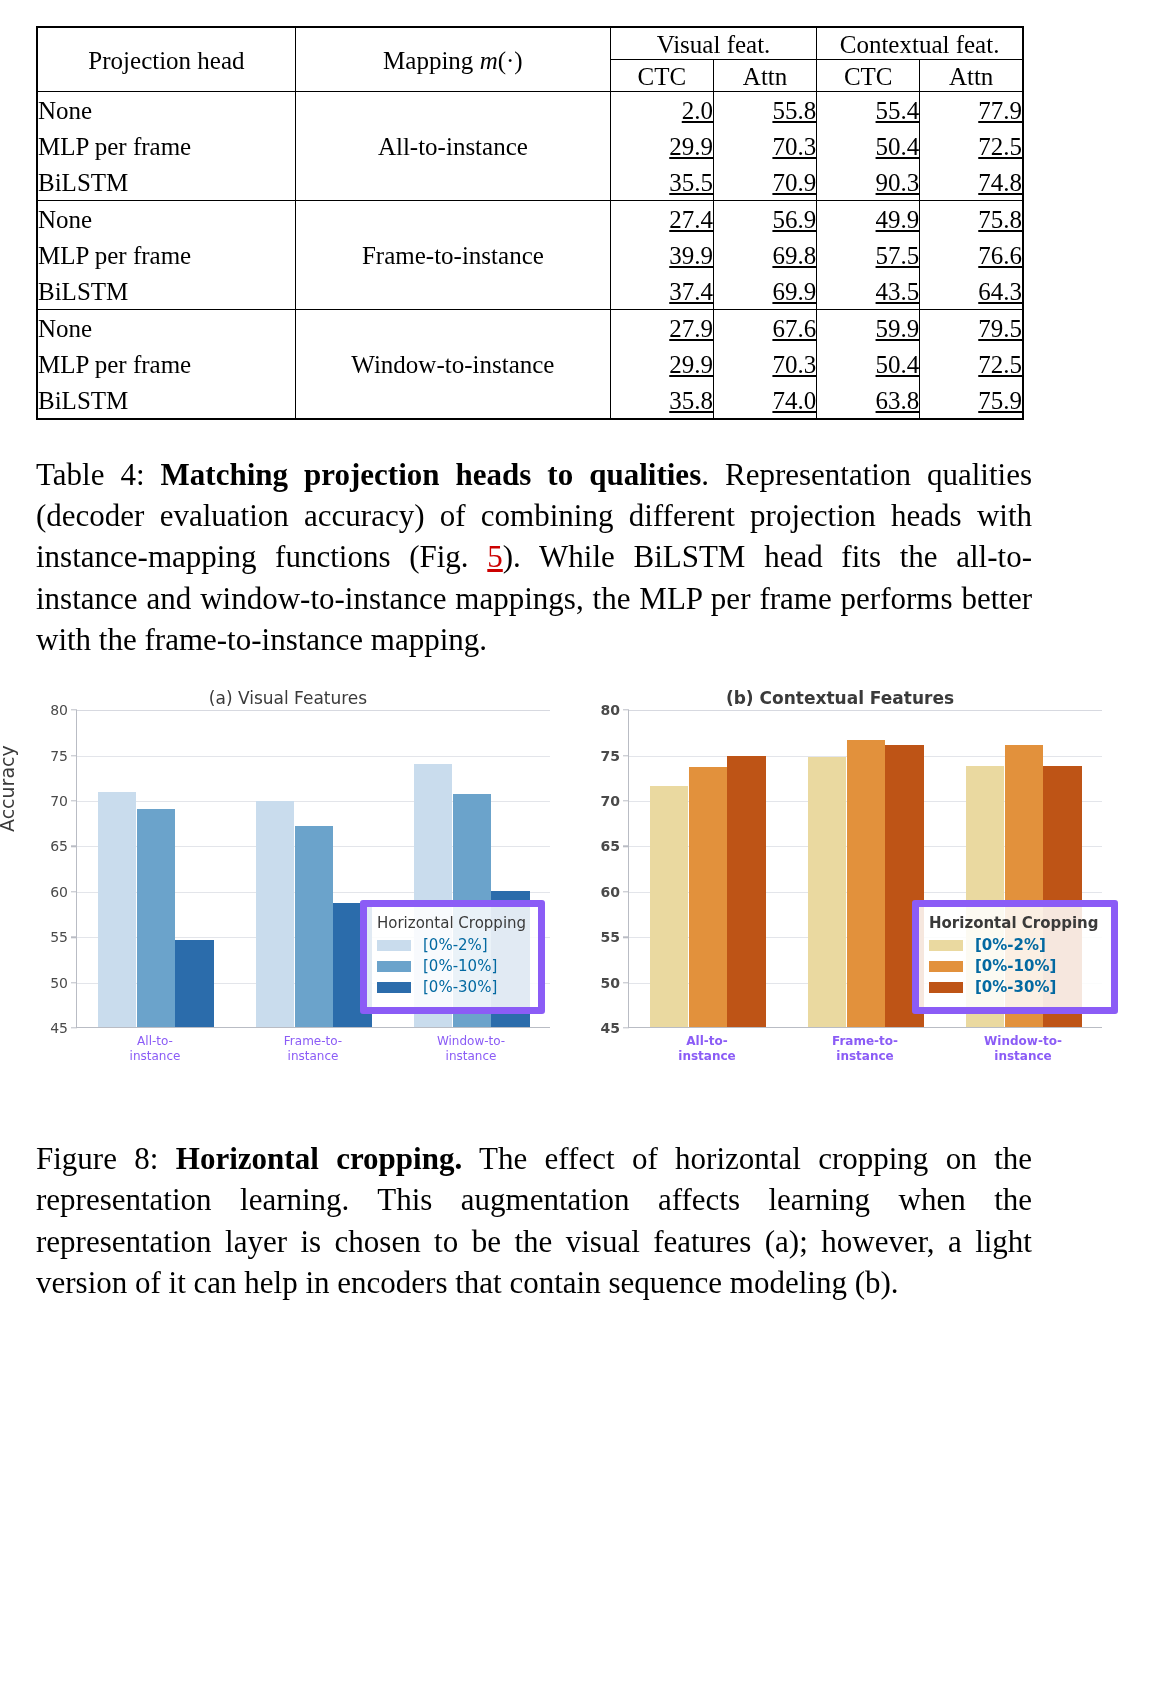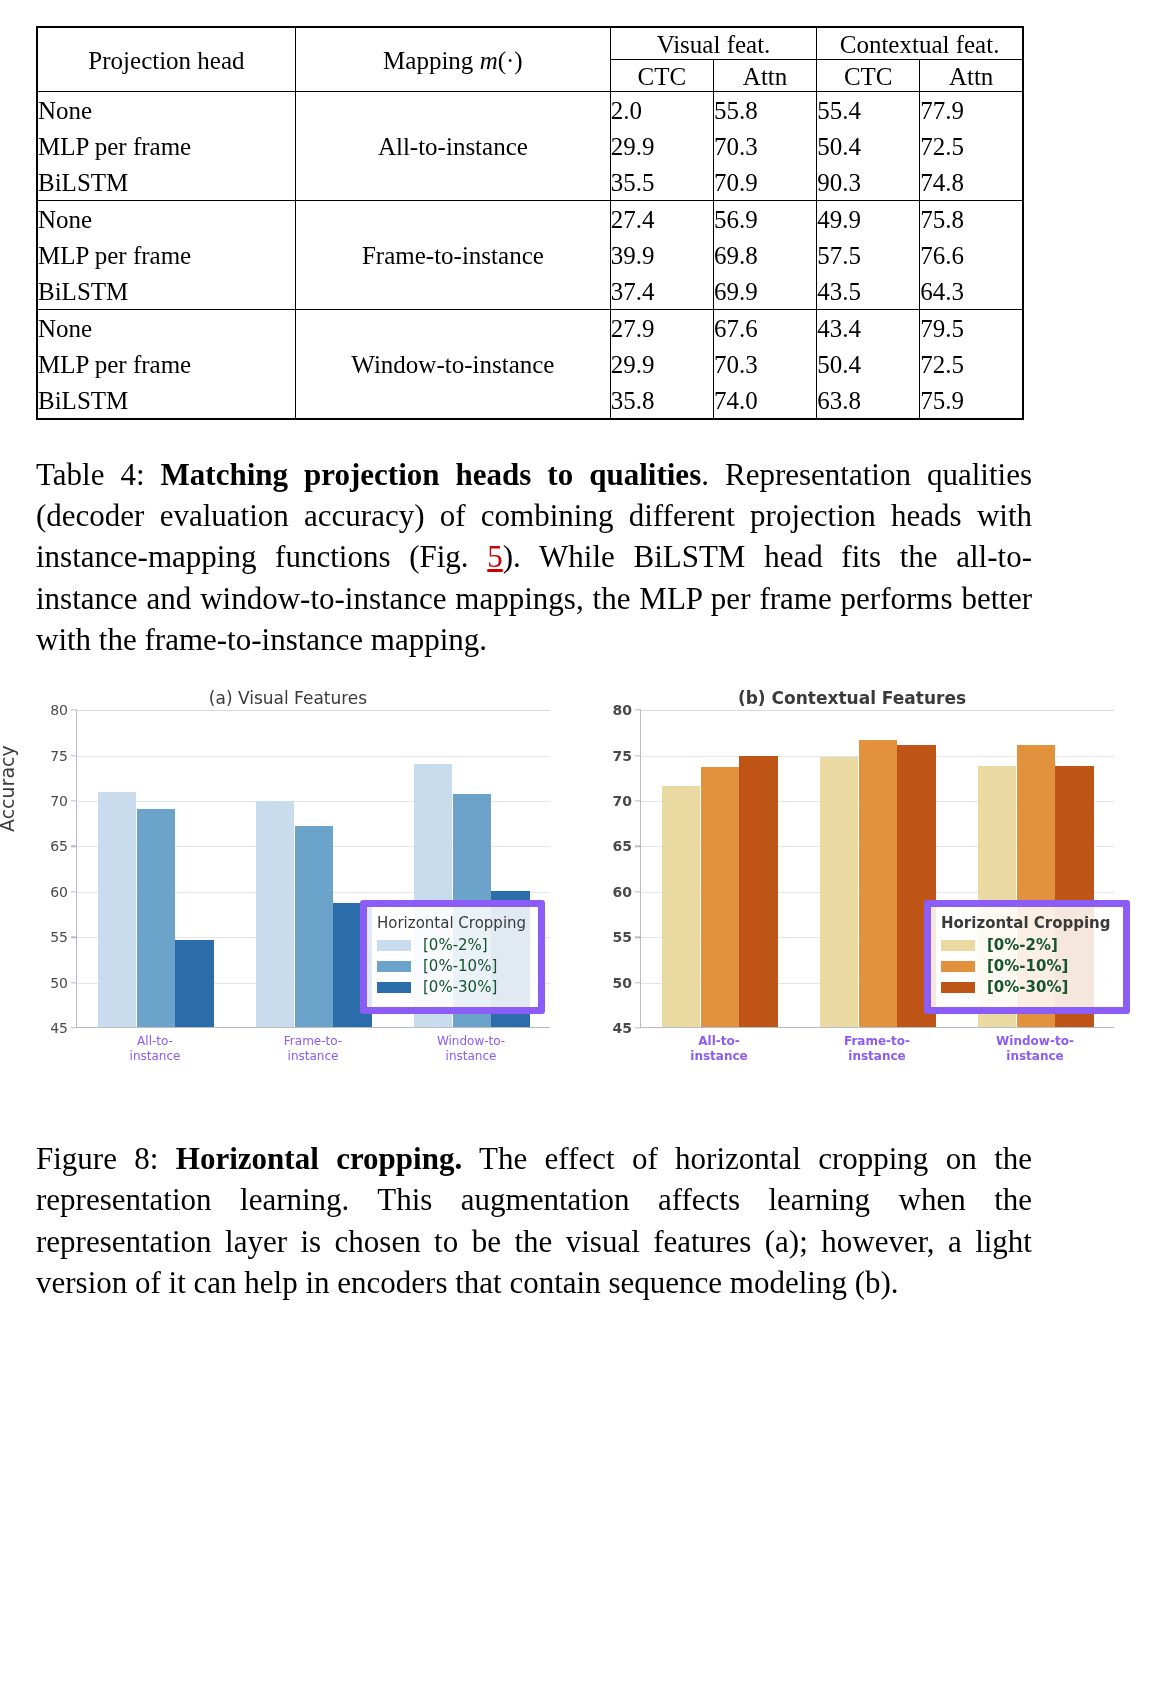--- a/index.html
+++ b/index.html
@@ -30,21 +30,21 @@
   .hdr-top-left { border-right: 1.6px solid #000; }
   .grp-hdr { border-bottom: 1.2px solid #000; border-left: 1.6px solid #000; }
   .sub-hdr { text-align: center; padding: 2px 0 5px 0; }
   .sub-hdr.vl { border-left: 1.2px solid #000; }
   .sub-hdr.vl-thick { border-left: 1.6px solid #000; }
 
   .thickline td { border-top: 1.8px solid #000; }
   .body-row td { padding: 6px 0 5px 0; vertical-align: middle; }
   td.cell-head { text-align: left; border-right: 1.6px solid #000; width: 238px; }
   td.cell-map  { text-align: center; border-right: 1.6px solid #000; width: 290px; }
-  td.num { text-align: left; width: 95px; }
+  td.num { text-align: right; width: 95px; text-decoration: underline; }
   td.num.vl { border-left: 1.2px solid #000; }
   td.num.vl-thick { border-left: 1.6px solid #000; }
   .b { font-weight: bold; }
 
   
   .caption {
     font-family: "Liberation Serif", serif;
     font-size: 31px;
     line-height: 1.33;
     text-align: justify;
@@ -53,21 +53,21 @@
   }
   .cap-table { margin: 34px 36px 0 36px; width: 996px; }
   .cap-fig   { margin: 26px 36px 0 36px; width: 996px; }
   .caption b { font-weight: bold; }
   .reflink { color: #cc0000; }
 
   
   .figure { position: relative; margin: 22px 0 0 0; width: 1166px; height: 430px; }
   .panel { position: absolute; top: 0; width: 560px; height: 430px; }
   .panel.a { left: 8px; }
-  .panel.b { left: 572px; }
+  .panel.b { left: 560px; }
 
   .panel-title {
     position: absolute; top: 6px; left: 0; width: 100%;
     text-align: center;
     font-family: "DejaVu Sans", sans-serif;
     font-size: 17px; color: #3a3a3a;
   }
 
   .plot {
     position: absolute;
@@ -122,21 +122,21 @@
     position: absolute;
     background: rgba(255,255,255,0.86);
     border: 7px solid #8b5cf6;
     border-radius: 3px;
     padding: 7px 12px 8px 10px;
     font-family: "DejaVu Sans", sans-serif;
   }
   .legend-title { font-size: 15px; color: #3a3a3a; margin-bottom: 4px; text-align: left; }
   .legend-row { display: flex; align-items: center; margin: 3px 0; }
   .legend-swatch { width: 34px; height: 11px; margin-right: 12px; flex: none; }
-  .legend-text { font-size: 15px; color: #14532d; }
+  .legend-text { font-size: 15px; color: #0369a1; }
 </style>
 </head>
 <body>
 
 <div class="page">
 
   <div class="table-wrap">
     <table class="t4 outer-box">
       <tbody>
         <tr class="hdr-row">
@@ -198,21 +198,21 @@
           <td class="num vl b">69.9</td>
           <td class="num vl-thick">43.5</td>
           <td class="num vl">64.3</td>
         </tr>
 
         <tr class="body-row thickline">
           <td class="cell-head">None</td>
           <td class="cell-map" rowspan="3">Window-to-instance</td>
           <td class="num vl-thick">27.9</td>
           <td class="num vl">67.6</td>
-          <td class="num vl-thick">43.4</td>
+          <td class="num vl-thick">59.9</td>
           <td class="num vl b">79.5</td>
         </tr>
         <tr class="body-row">
           <td class="cell-head">MLP per frame</td>
           <td class="num vl-thick">29.9</td>
           <td class="num vl">70.3</td>
           <td class="num vl-thick">50.4</td>
           <td class="num vl">72.5</td>
         </tr>
         <tr class="body-row">

